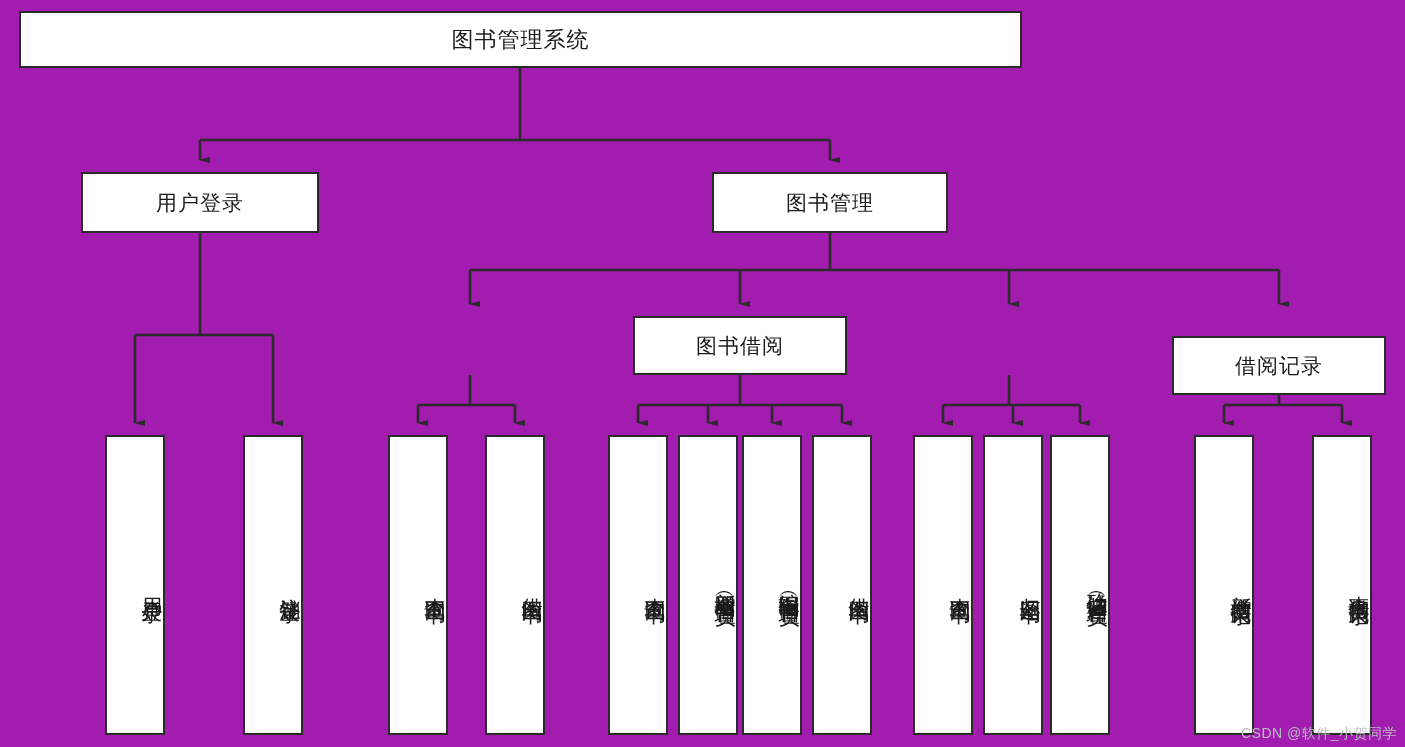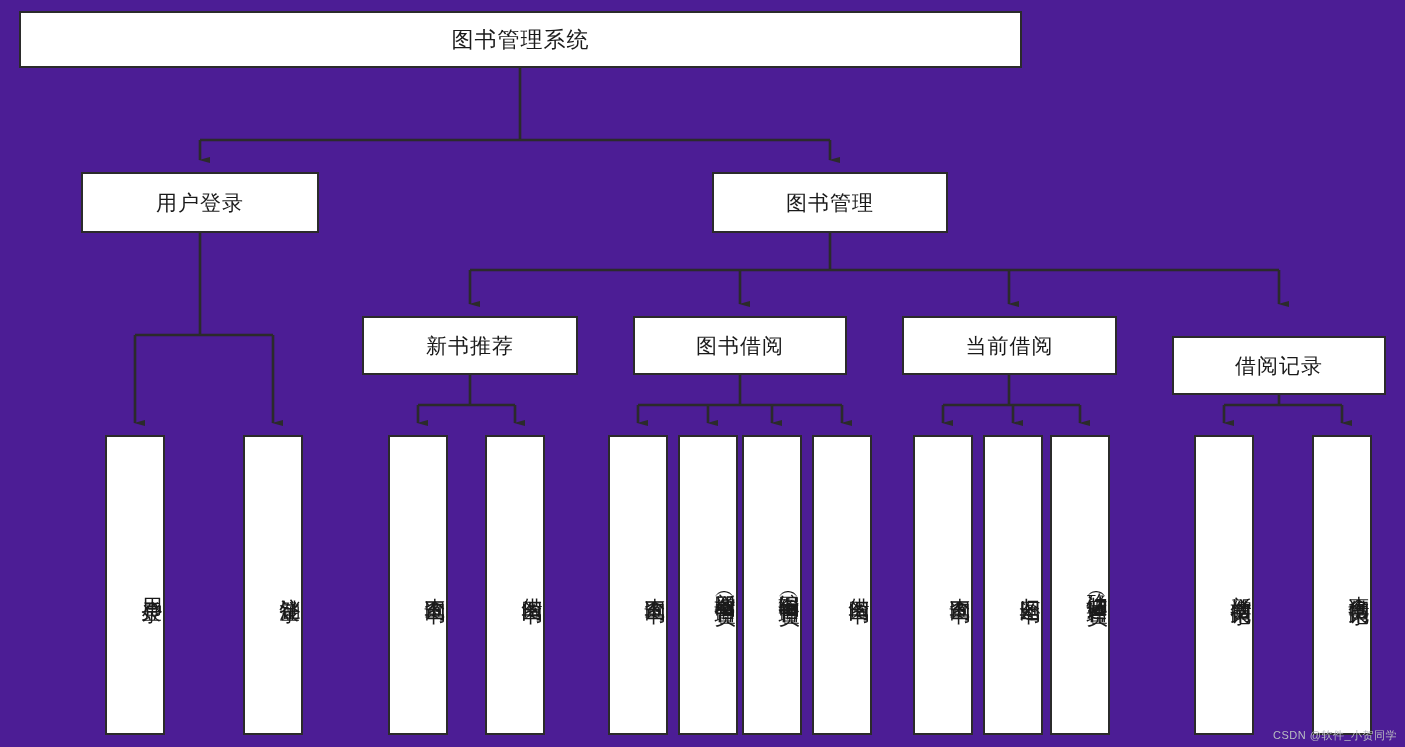--- a/index.html
+++ b/index.html
@@ -1,25 +1,25 @@
 <!DOCTYPE html>
 <html><head>
 <meta charset="utf-8">
 <style>
   html,body{margin:0;padding:0;background:#ffffff;}
   body{width:1405px;height:747px;font-family:"Liberation Sans","DejaVu Sans",sans-serif;overflow:hidden;position:relative;}
-  #canvas{position:relative;width:1405px;height:747px;background:#4c1d95;}
+  #canvas{position:relative;width:1405px;height:747px;background:#a21caf;}
   svg#wires{position:absolute;left:0;top:0;width:1405px;height:747px;pointer-events:none;}
   .node{position:absolute;box-sizing:border-box;border:2.5px solid #2b2b2b;background:#ffffff;
         display:flex;align-items:center;justify-content:center;color:#1a1a1a;}
   .node.horiz{font-size:21px;letter-spacing:1px;white-space:nowrap;}
   .node.root{font-size:22px;}
   .node.vert{writing-mode:vertical-rl;text-orientation:upright;font-size:21px;line-height:1.08;
              letter-spacing:2px;padding:10px 0;align-items:flex-start;justify-content:center;}
-  .watermark{position:absolute;right:8px;bottom:4px;font-size:11px;color:#b9bcc2;
+  .watermark{position:absolute;right:8px;bottom:4px;font-size:14px;color:#b9bcc2;
              letter-spacing:.5px;white-space:nowrap;}
 </style>
 </head>
 <body>
 
 <div id="canvas">
 
   <svg id="wires" viewBox="0 0 1405 747">
     <defs>
       <marker id="arrow" markerWidth="10" markerHeight="12" refX="3" refY="10" orient="auto" markerUnits="userSpaceOnUse">
@@ -68,23 +68,21 @@
       <path d="M1224,405 L1224,423" marker-end="url(#arrow)"></path>
       <path d="M1342,405 L1342,423" marker-end="url(#arrow)"></path>
     </g>
   </svg>
 
   <div class="node horiz root" style="left: 19px; top: 11px; width: 1003px; height: 57px;">图书管理系统</div>
 
   <div class="node horiz" style="left: 81px; top: 172px; width: 238px; height: 61px;">用户登录</div>
   <div class="node horiz" style="left: 712px; top: 172px; width: 236px; height: 61px; font-family: Liberation Mono, monospace;">图书管理</div>
 
-  <div class="node horiz" style="left: 362px; top: 316px; width: 216px; height: 59px;">新书推荐</div>
   <div class="node horiz" style="left: 633px; top: 316px; width: 214px; height: 59px;">图书借阅</div>
-  <div class="node horiz" style="left: 902px; top: 316px; width: 215px; height: 59px;">当前借阅</div>
   <div class="node horiz" style="left: 1172px; top: 336px; width: 214px; height: 59px;">借阅记录</div>
 
   <div class="node vert" style="left: 105px; top: 435px; width: 60px; height: 300px;">用户登录</div>
   <div class="node vert" style="left: 243px; top: 435px; width: 60px; height: 300px;">注销登录</div>
   <div class="node vert" style="left: 388px; top: 435px; width: 60px; height: 300px;">查询图书</div>
   <div class="node vert" style="left: 485px; top: 435px; width: 60px; height: 300px;">借阅图书</div>
   <div class="node vert" style="left: 608px; top: 435px; width: 60px; height: 300px;">查询图书</div>
   <div class="node vert" style="left: 678px; top: 435px; width: 60px; height: 300px;">新增图书（管理员）</div>
   <div class="node vert" style="left: 742px; top: 435px; width: 60px; height: 300px;">编辑图书（管理员）</div>
   <div class="node vert" style="left: 812px; top: 435px; width: 60px; height: 300px;">借阅图书</div>

